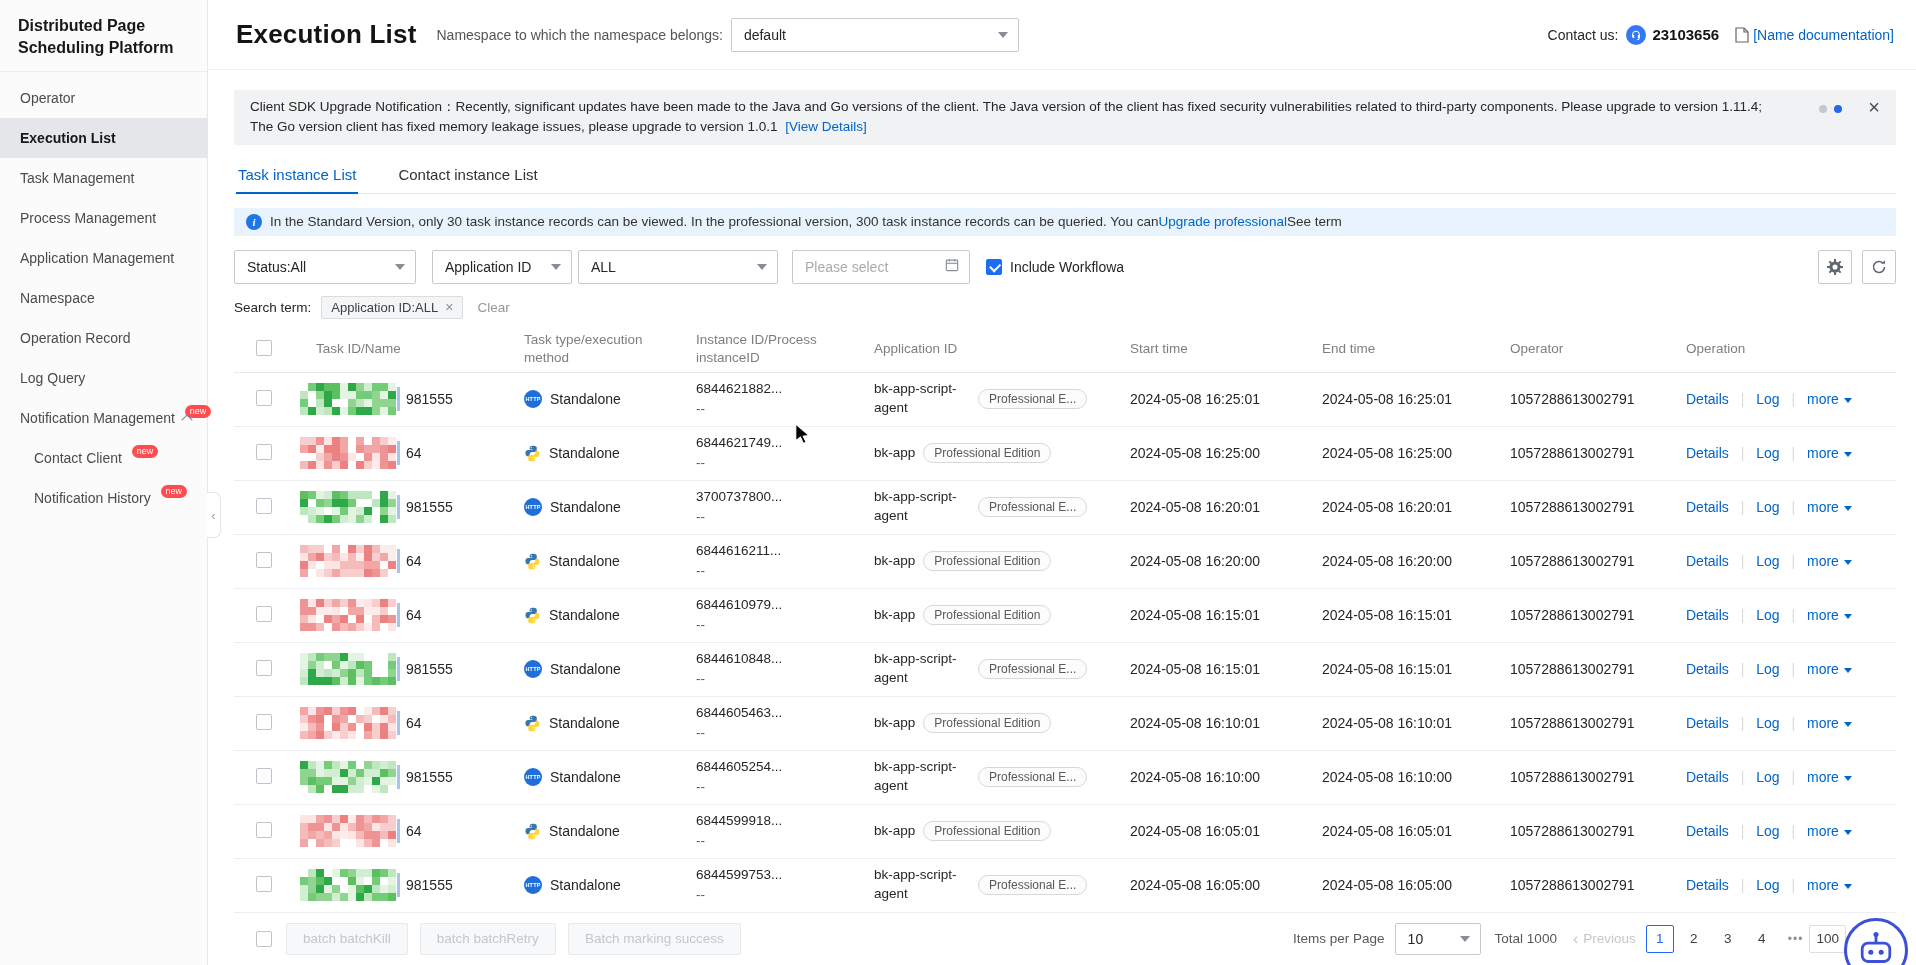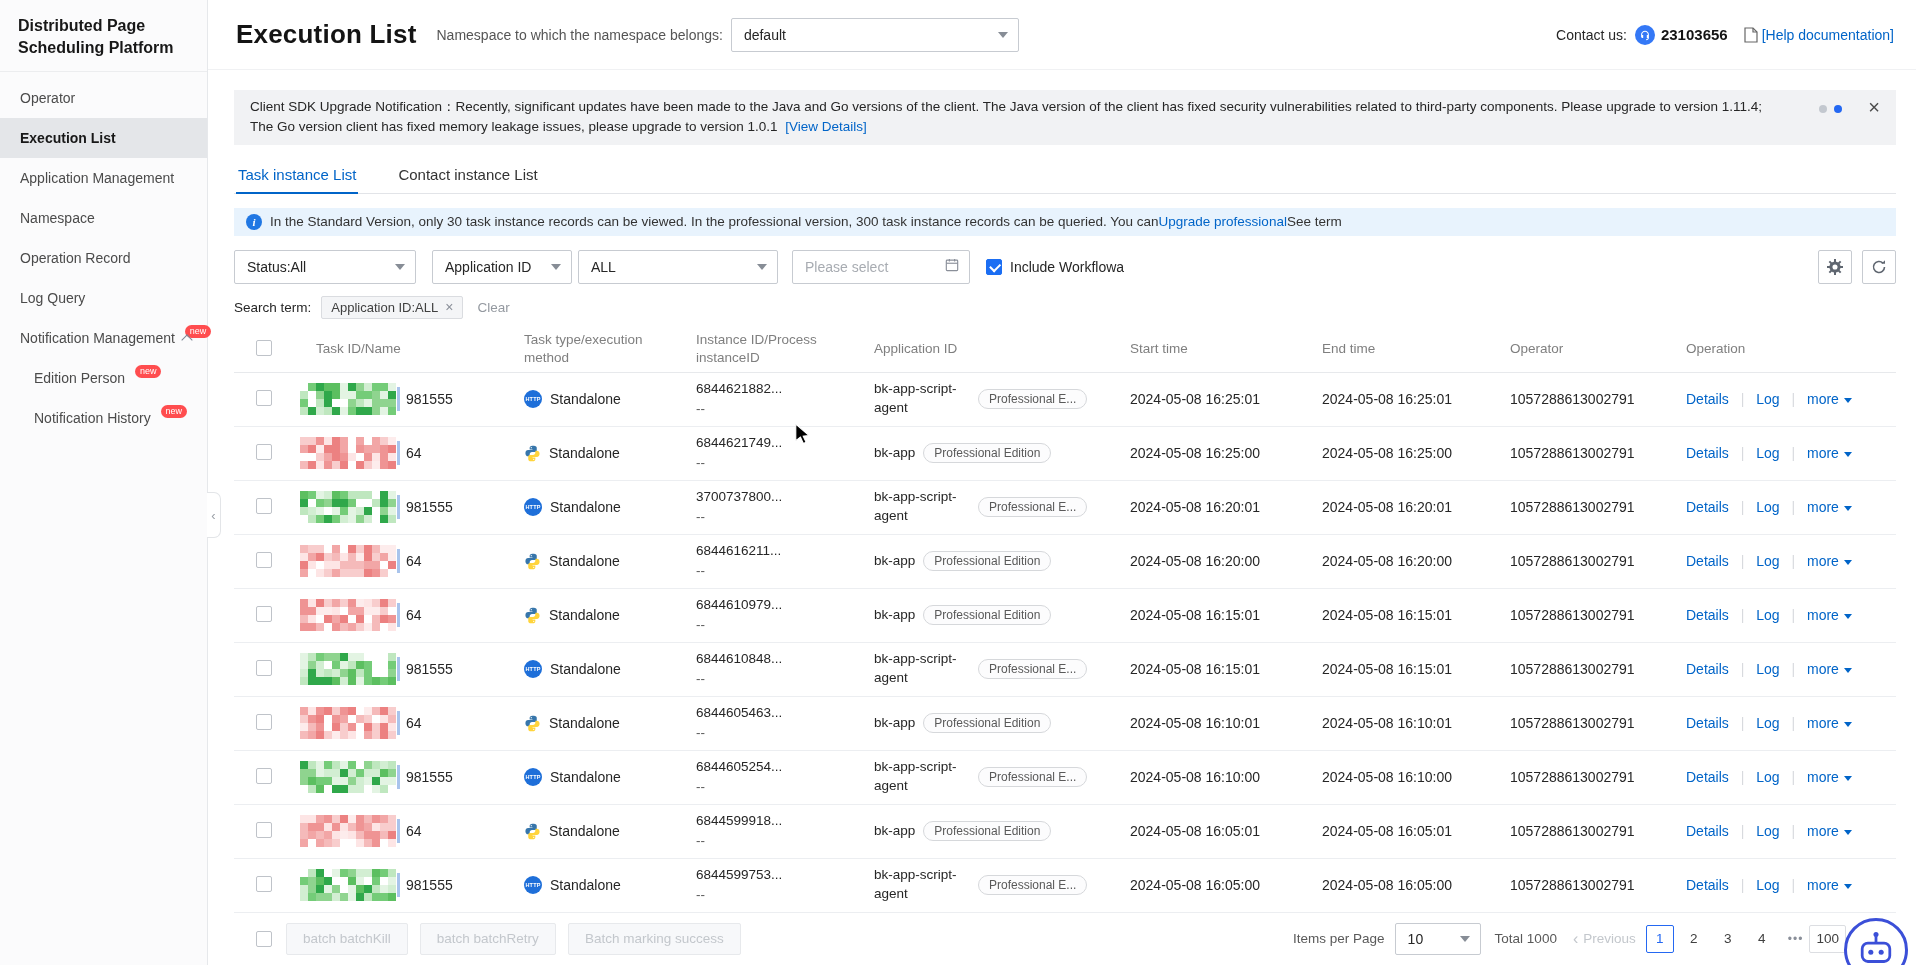--- a/index.html
+++ b/index.html
@@ -129,20 +129,30 @@
     <span class="side-label">Operator</span>
     
     
   </div>
       <div class="side-item active">
     <span class="side-label">Execution List</span>
     
     
   </div>
       <div class="side-item">
+    <span class="side-label">Task Management</span>
+    
+    
+  </div>
+      <div class="side-item">
+    <span class="side-label">Process Management</span>
+    
+    
+  </div>
+      <div class="side-item">
     <span class="side-label">Application Management</span>
     
     
   </div>
       <div class="side-item">
     <span class="side-label">Namespace</span>
     
     
   </div>
       <div class="side-item">
@@ -154,21 +164,21 @@
     <span class="side-label">Log Query</span>
     
     
   </div>
       <div class="side-item">
     <span class="side-label">Notification Management</span>
     <span class="new-badge">new</span>
     <span class="chev-up"></span>
   </div>
       <div class="side-item child">
-    <span class="side-label">Edition Person</span>
+    <span class="side-label">Contact Client</span>
     <span class="new-badge">new</span>
     
   </div>
       <div class="side-item child">
     <span class="side-label">Notification History</span>
     <span class="new-badge">new</span>
     
   </div>
     </nav>
   <div class="sb-collapse">
@@ -190,21 +200,21 @@
         <path fill="#fff" d="M8 2.2c-2.9 0-5.2 2.3-5.2 5.2v2.9c0 .9.7 1.6 1.6 1.6h1.2V8.1H4.2v-.7c0-2.1 1.7-3.8 3.8-3.8s3.8 1.7 3.8 3.8v.7h-1.4v3.8h1.2c.07 0 .14 0 .2-.01v.2c0 .8-.9 1.4-2.3 1.6v1.2c2.2-.2 3.7-1.3 3.7-2.9V7.4C13.2 4.5 10.9 2.2 8 2.2z"></path>
       </svg>
   </span>
   <span class="contact-num">23103656</span>
   <span class="doc-ic">
     <svg width="14" height="16" viewBox="0 0 14 16">
         <path d="M1 1h8l4 4v10H1z" fill="none" stroke="#666" stroke-width="1.2"></path>
         <path d="M9 1v4h4" fill="none" stroke="#666" stroke-width="1.2"></path>
       </svg>
   </span>
-  <a class="help-link">[Help documentation]</a>
+  <a class="help-link">[Name documentation]</a>
 </header>
 
 <div class="main">
 
   <div class="banner">
     <span>Client SDK Upgrade Notification：Recently, significant updates have been made to the Java and Go versions of the client. The Java version of the client has fixed security vulnerabilities related to third-party components. Please upgrade to version 1.11.4; The Go version client has fixed memory leakage issues, please upgrade to version 1.0.1</span>
     <a class="view-link">[View Details]</a>
     <span class="banner-dots">
       <span class="dot"></span>
       <span class="dot on"></span>

